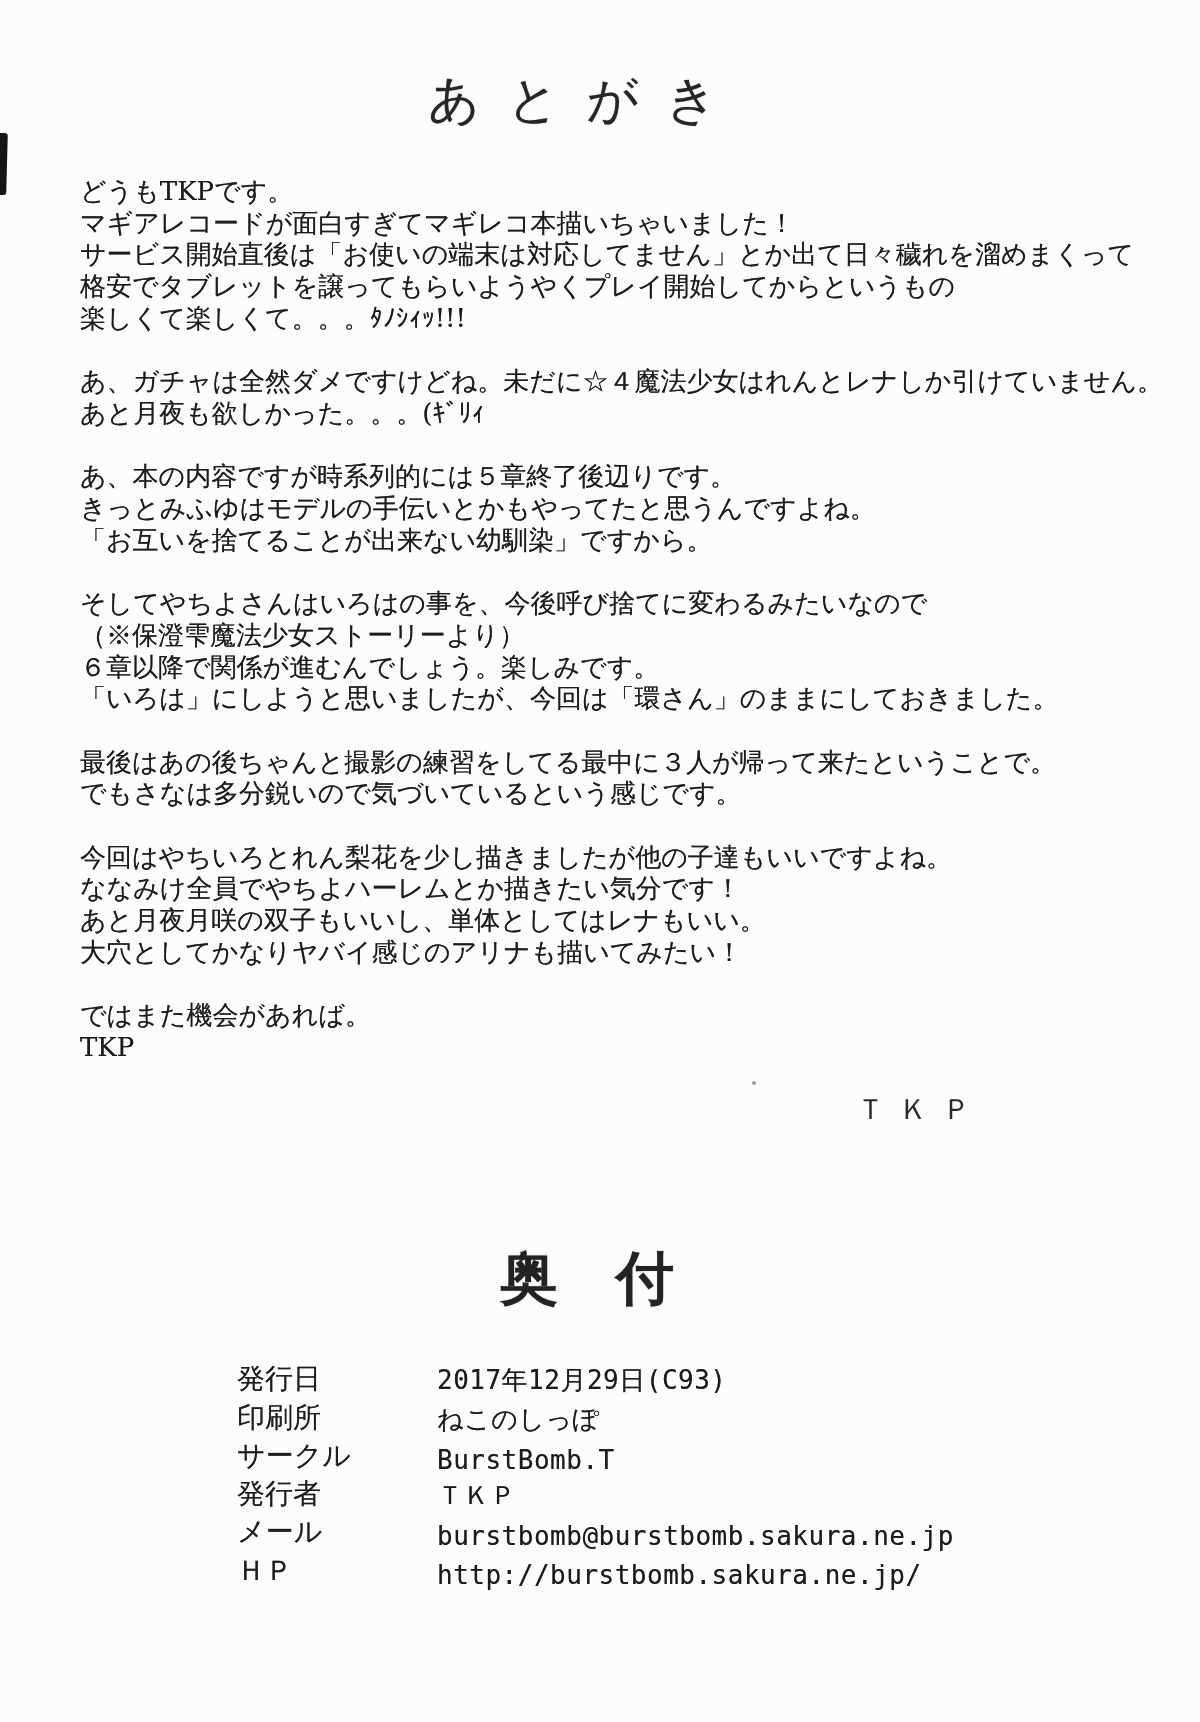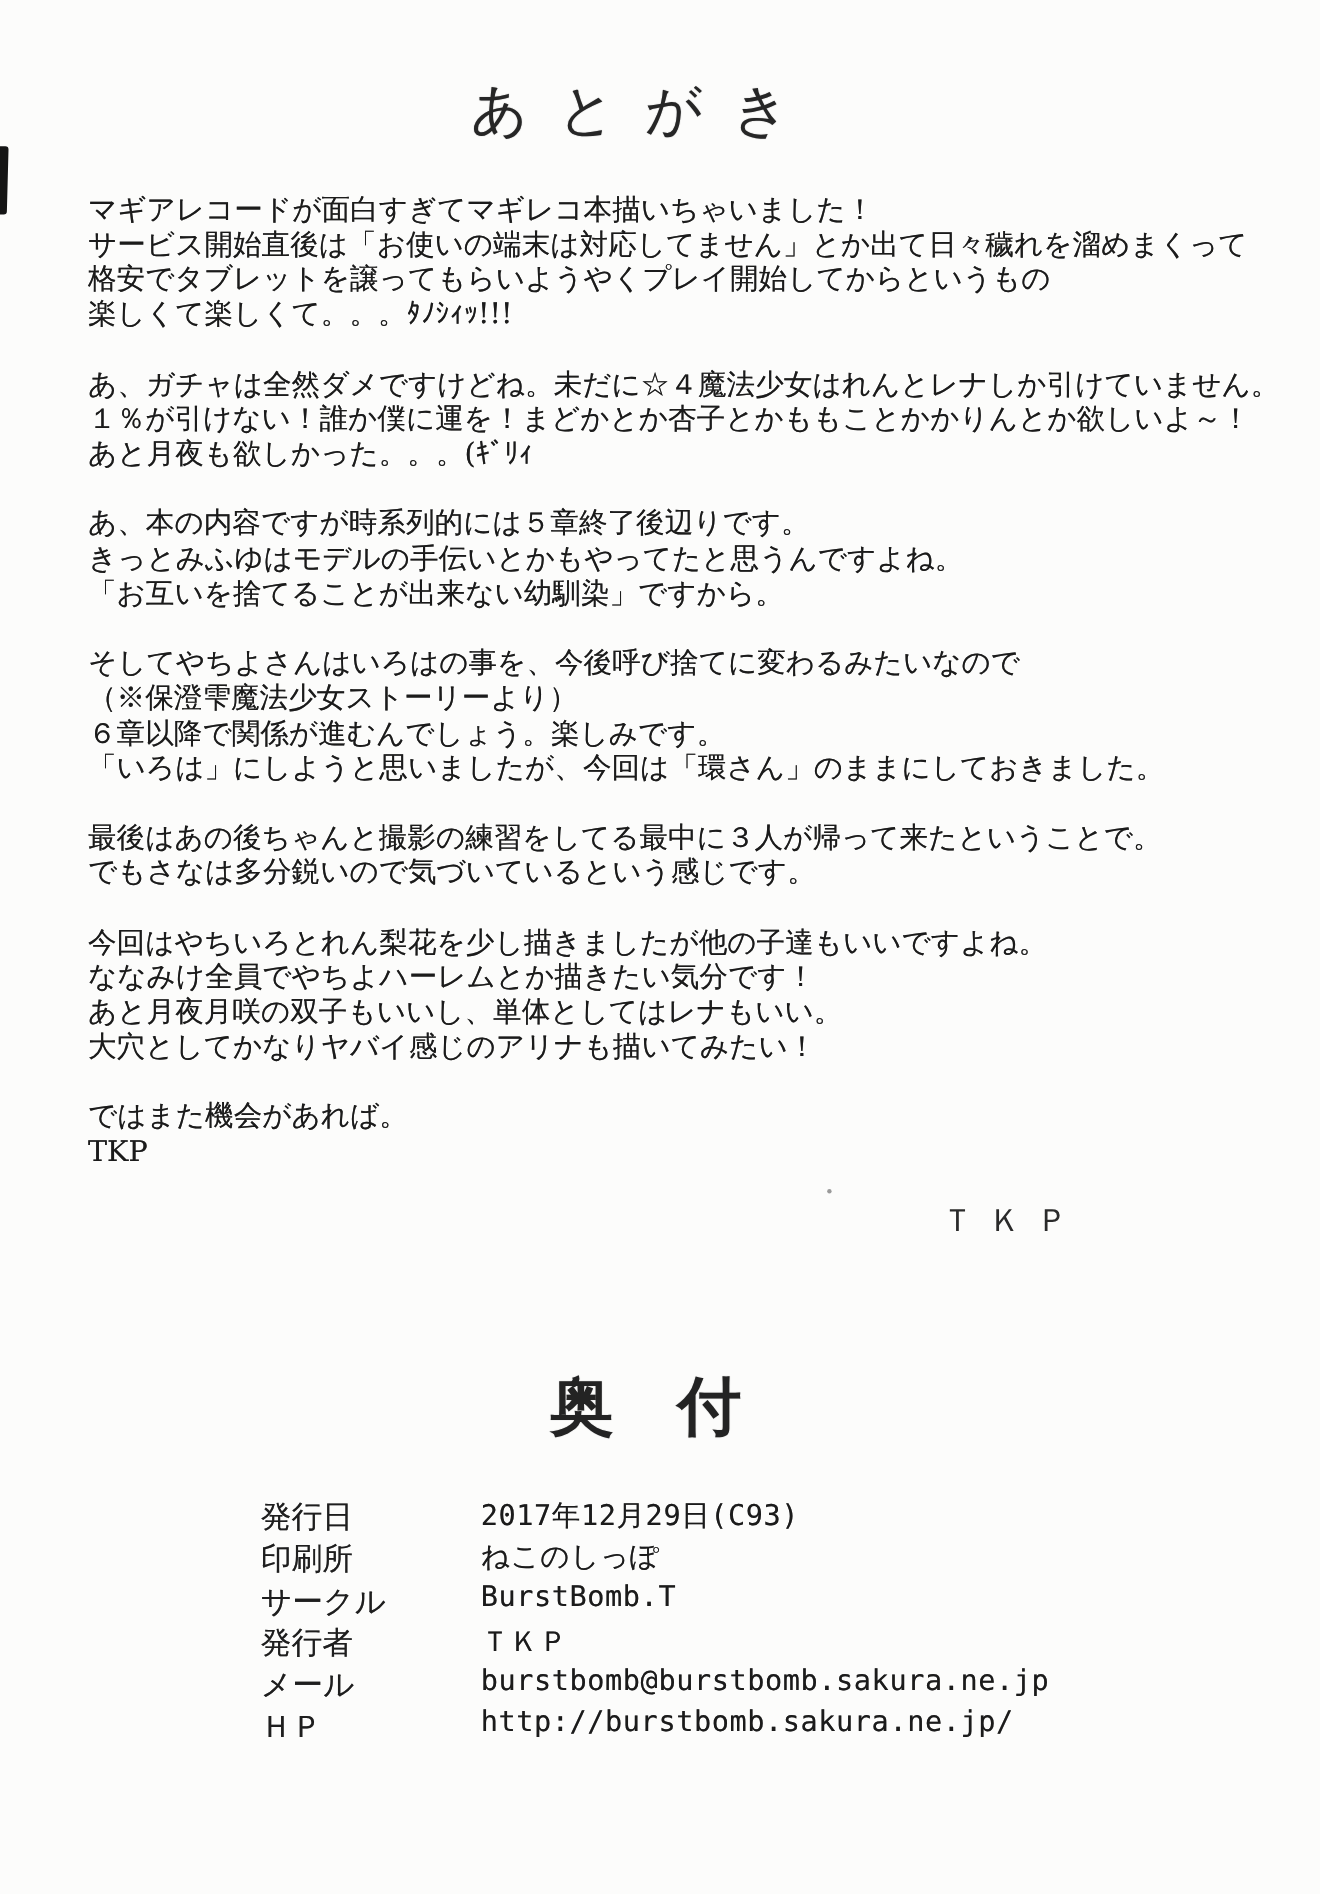--- a/index.html
+++ b/index.html
@@ -90,21 +90,21 @@
     white-space:nowrap;
   }
   .colophon-table{
     position:absolute;
     left:237px;
     top:1360px;
     width:840px;
   }
   .crow{
     display:flex;
-    align-items:flex-start;
+    align-items:flex-end;
     height:38.3px;
   }
   .clabel{
     width:200px;
     flex:0 0 200px;
     font-size:28px;
     font-weight:500;
     color:#1e1e1e;
     font-family:"DejaVu Sans","Liberation Sans",sans-serif;
     text-shadow:0 0 0.6px rgba(25,25,25,.6);
@@ -123,28 +123,28 @@
 <body>
 
 <div class="page">
 
   <div class="edge-mark"></div>
 
   <h1 class="afterword-title">あとがき</h1>
 
   <div class="afterword-body">
       <div class="paragraph">
+        <div class="line">どうもTKPです。</div>
         <div class="line">マギアレコードが面白すぎてマギレコ本描いちゃいました！</div>
         <div class="line">サービス開始直後は「お使いの端末は対応してません」とか出て日々穢れを溜めまくって</div>
         <div class="line">格安でタブレットを譲ってもらいようやくプレイ開始してからというもの</div>
         <div class="line">楽しくて楽しくて。。。ﾀﾉｼｨｯ!!!</div>
       </div>
       <div class="paragraph">
         <div class="line">あ、ガチャは全然ダメですけどね。未だに☆４魔法少女はれんとレナしか引けていません。</div>
-        <div class="line">１％が引けない！誰か僕に運を！まどかとか杏子とかももことかかりんとか欲しいよ～！</div>
         <div class="line">あと月夜も欲しかった。。。(ｷﾞﾘｨ</div>
       </div>
       <div class="paragraph">
         <div class="line">あ、本の内容ですが時系列的には５章終了後辺りです。</div>
         <div class="line">きっとみふゆはモデルの手伝いとかもやってたと思うんですよね。</div>
         <div class="line">「お互いを捨てることが出来ない幼馴染」ですから。</div>
       </div>
       <div class="paragraph">
         <div class="line">そしてやちよさんはいろはの事を、今後呼び捨てに変わるみたいなので</div>
         <div class="line">（※保澄雫魔法少女ストーリーより）</div>

